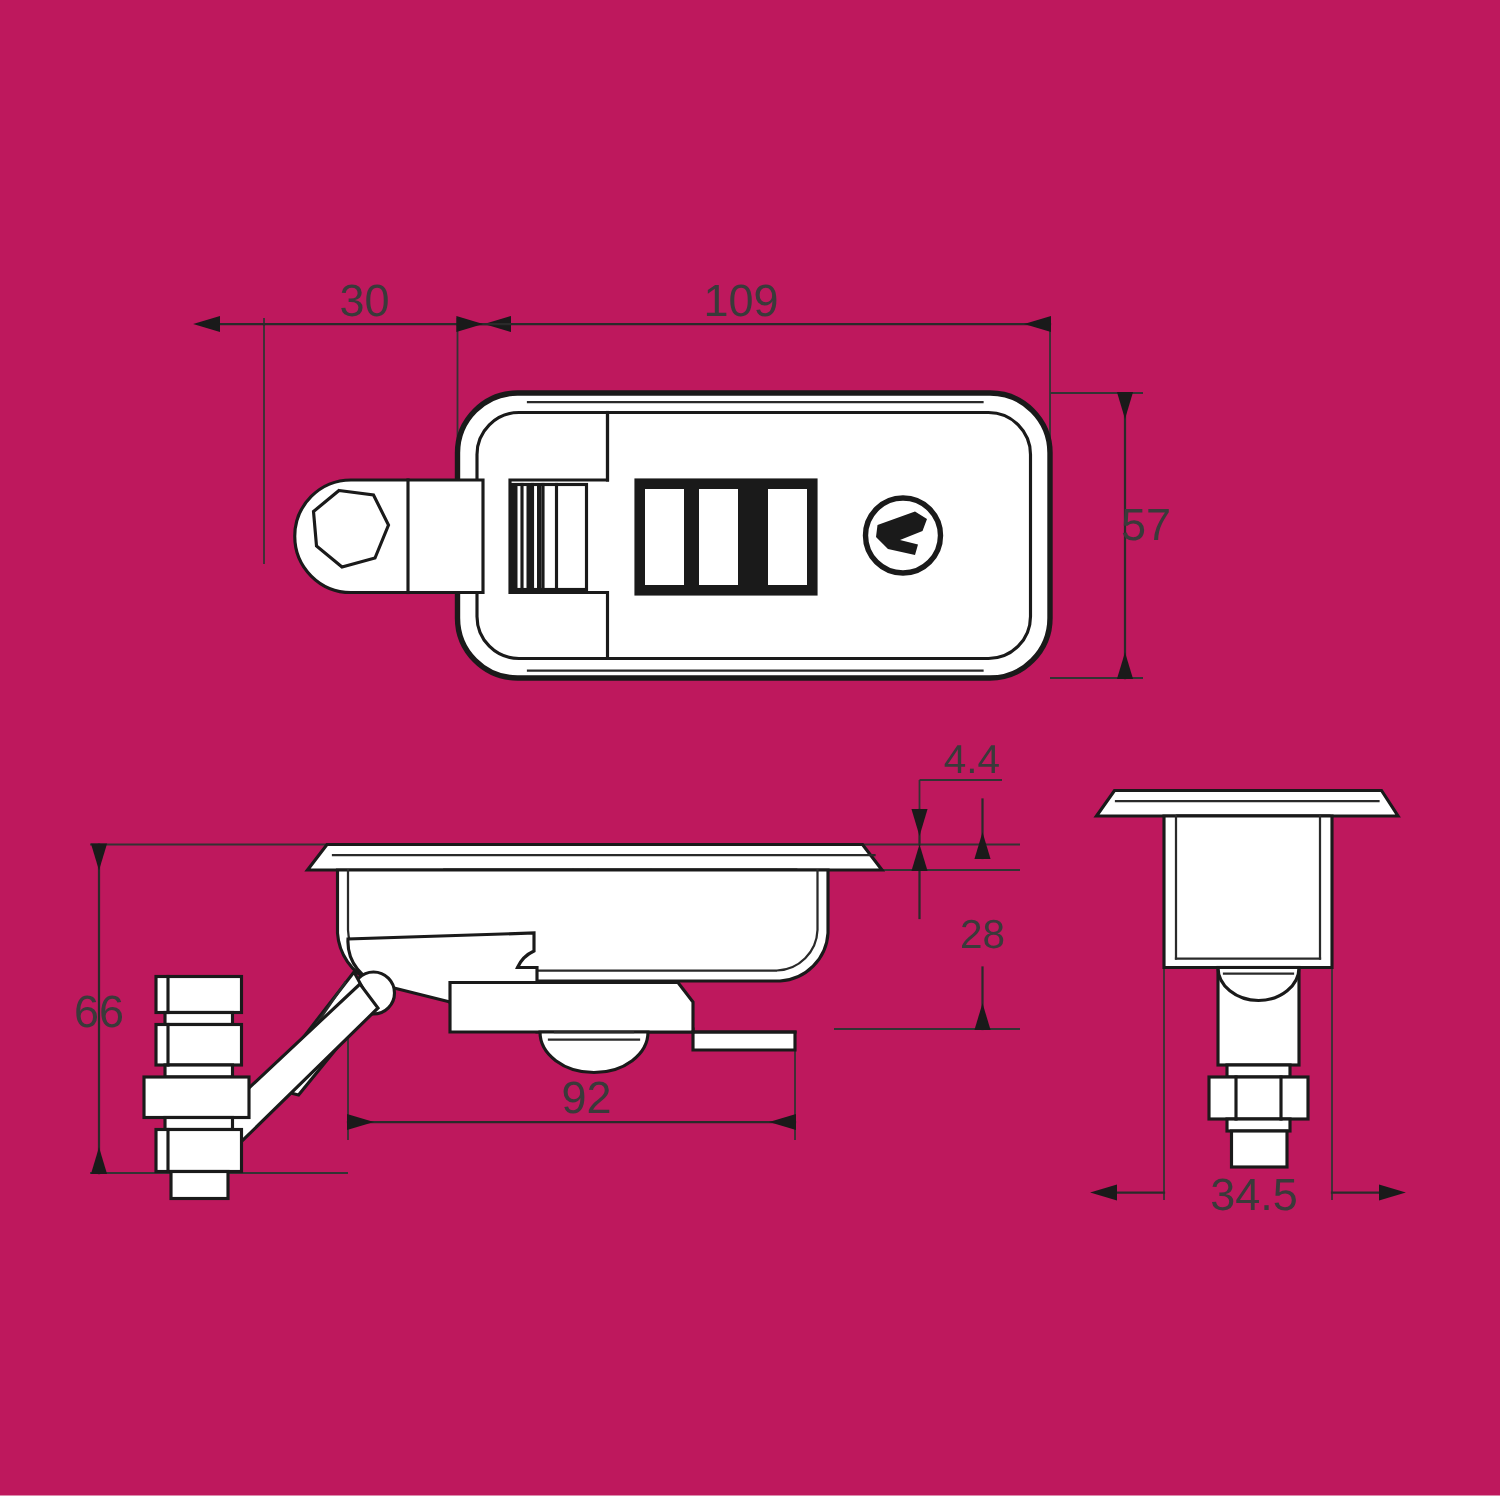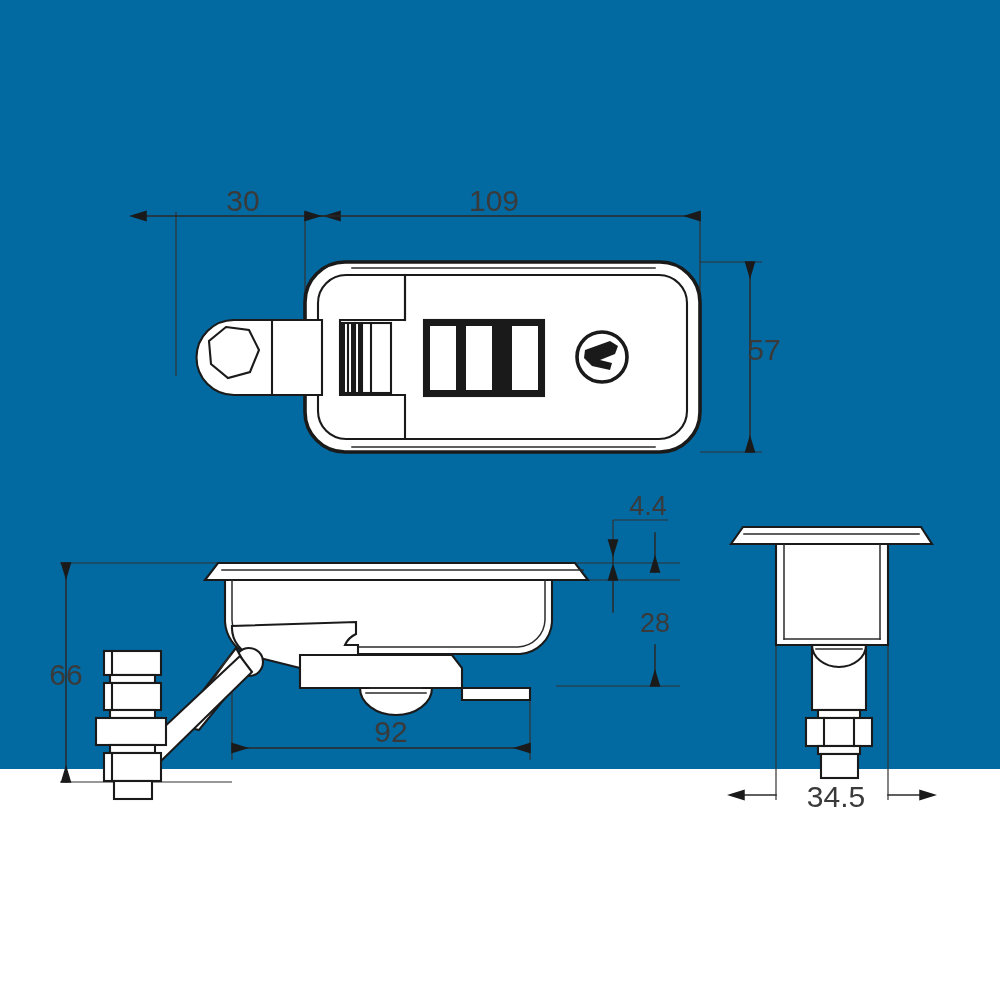--- a/index.html
+++ b/index.html
@@ -9,22 +9,22 @@
   }
   body {
     width: 1000px;
     height: 1000px;
     font-family: "Liberation Sans", sans-serif;
     overflow: hidden;
   }
   #drawing-root {
     position: relative;
     width: 1000px;
-    height: 769px;
-    background: #0369a1;
+    height: 997px;
+    background: #be185d;
   }
   svg.cad {
     display: block;
     width: 1000px;
     height: 1000px;
   }
   .ln      { stroke: #1a1a1a; stroke-width: 2.1; fill: none; stroke-linecap: square; }
   .ln-h    { stroke: #1a1a1a; stroke-width: 3.6; fill: none; stroke-linecap: square; }
   .ln-t    { stroke: #2a2a2a; stroke-width: 1.5; fill: none; stroke-linecap: square; }
   .ln-x    { stroke: #333333; stroke-width: 1.2; fill: none; stroke-linecap: butt; }

